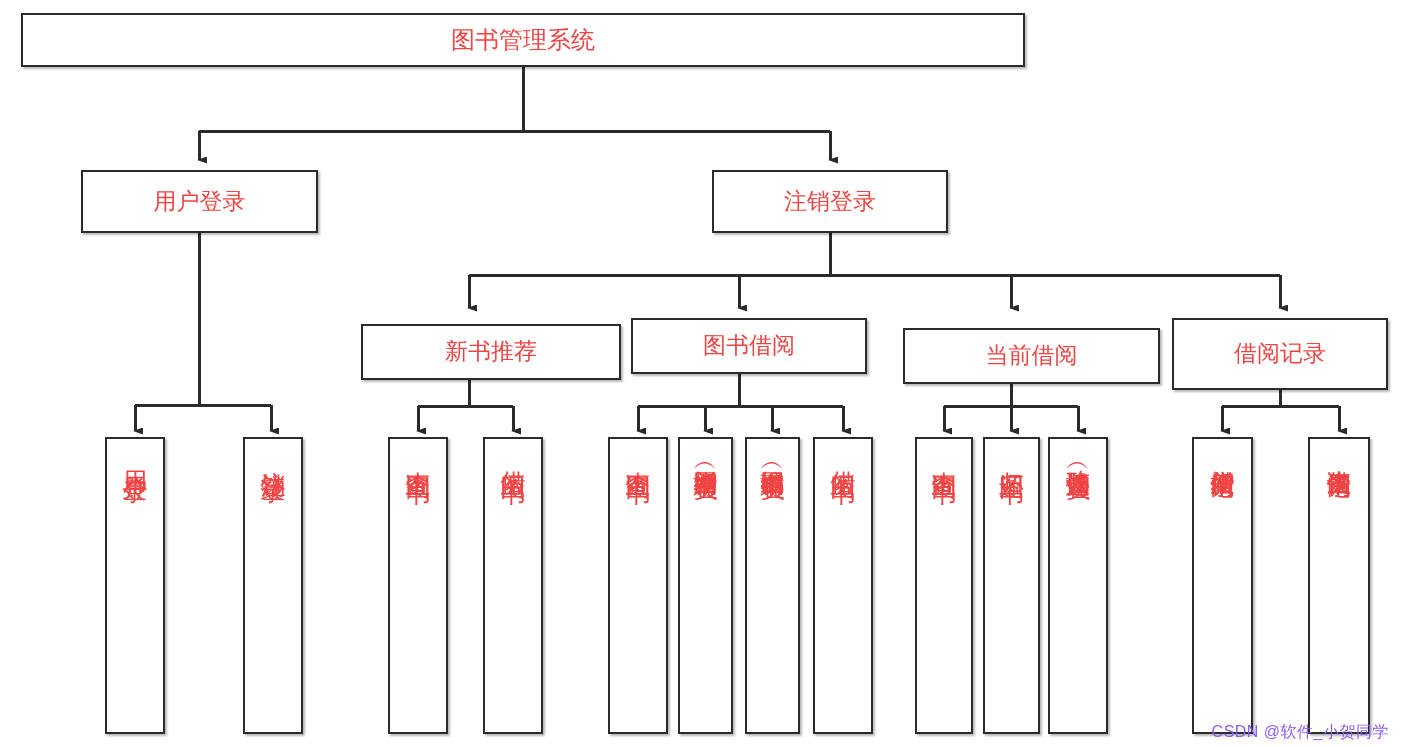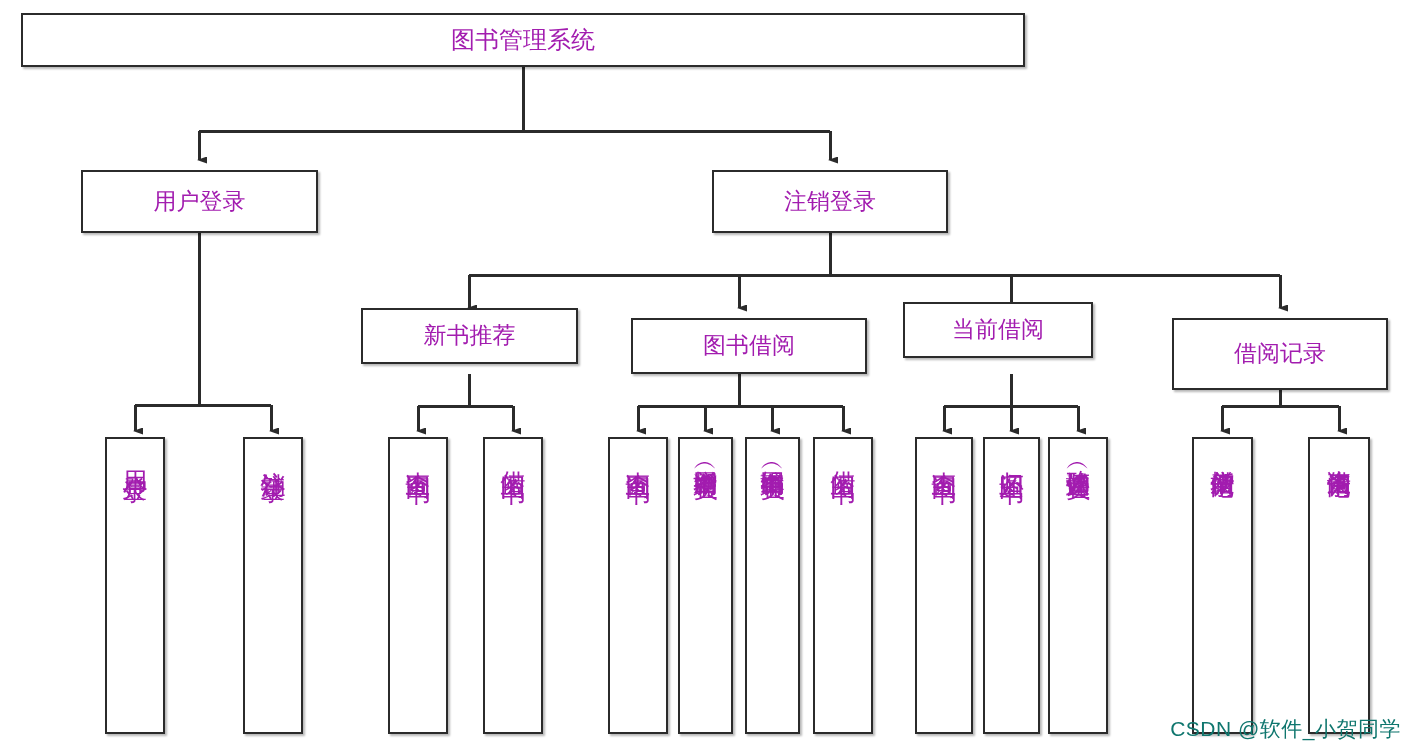--- a/index.html
+++ b/index.html
@@ -31,21 +31,21 @@
     box-sizing: border-box;
     background: #ffffff;
     border: 2.5px solid #2b2b2b;
     display: flex;
     align-items: center;
     justify-content: center;
     box-shadow: 2px 2px 2px rgba(0,0,0,0.28);
     z-index: 2;
   }
   .node .label {
-    color: #a21caf;
+    color: #ef4444;
     text-align: left;
     line-height: 1.12;
     white-space: nowrap;
   }
   
   .node.horiz .label {
     font-size: 23px;
   }
   .node.root .label {
     font-size: 24px;
@@ -62,24 +62,24 @@
     font-size: 25px;
     letter-spacing: 3px;
     line-height: 1;
   }
   .node.vert.tall-text .label {
     font-size: 24px;
     letter-spacing: 1px;
   }
   #watermark {
     position: absolute;
-    right: 4px;
+    right: 16px;
     bottom: 4px;
-    font-size: 21px;
-    color: #0f766e;
+    font-size: 16px;
+    color: #8b5cf6;
     letter-spacing: 0.5px;
     z-index: 5;
     white-space: nowrap;
     font-family: "Liberation Sans", "DejaVu Sans", sans-serif;
   }
 </style>
 </head>
 <body>
 
 <div id="diagram-root">
@@ -141,27 +141,27 @@
     <span class="label">图书管理系统</span>
   </div>
 
   <div class="node horiz" style="left:81px; top:170px; width:237px; height:63px;">
     <span class="label">用户登录</span>
   </div>
   <div class="node horiz" style="left:712px; top:170px; width:236px; height:63px;">
     <span class="label">注销登录</span>
   </div>
 
-  <div class="node horiz" style="left:361px; top:308px; width:217px; height:56px;">
+  <div class="node horiz" style="left:361px; top:324px; width:260px; height:56px;">
     <span class="label">新书推荐</span>
   </div>
   <div class="node horiz" style="left:631px; top:318px; width:236px; height:56px;">
     <span class="label">图书借阅</span>
   </div>
-  <div class="node horiz" style="left:903px; top:302px; width:190px; height:56px;">
+  <div class="node horiz" style="left:903px; top:328px; width:257px; height:56px;">
     <span class="label">当前借阅</span>
   </div>
   <div class="node horiz" style="left:1172px; top:318px; width:216px; height:72px;">
     <span class="label">借阅记录</span>
   </div>
 
   <div class="node vert" style="left:105px; top:437px; width:60px; height:297px;">
     <span class="label">用户登录</span>
   </div>
   <div class="node vert" style="left:243px; top:437px; width:60px; height:297px;">

